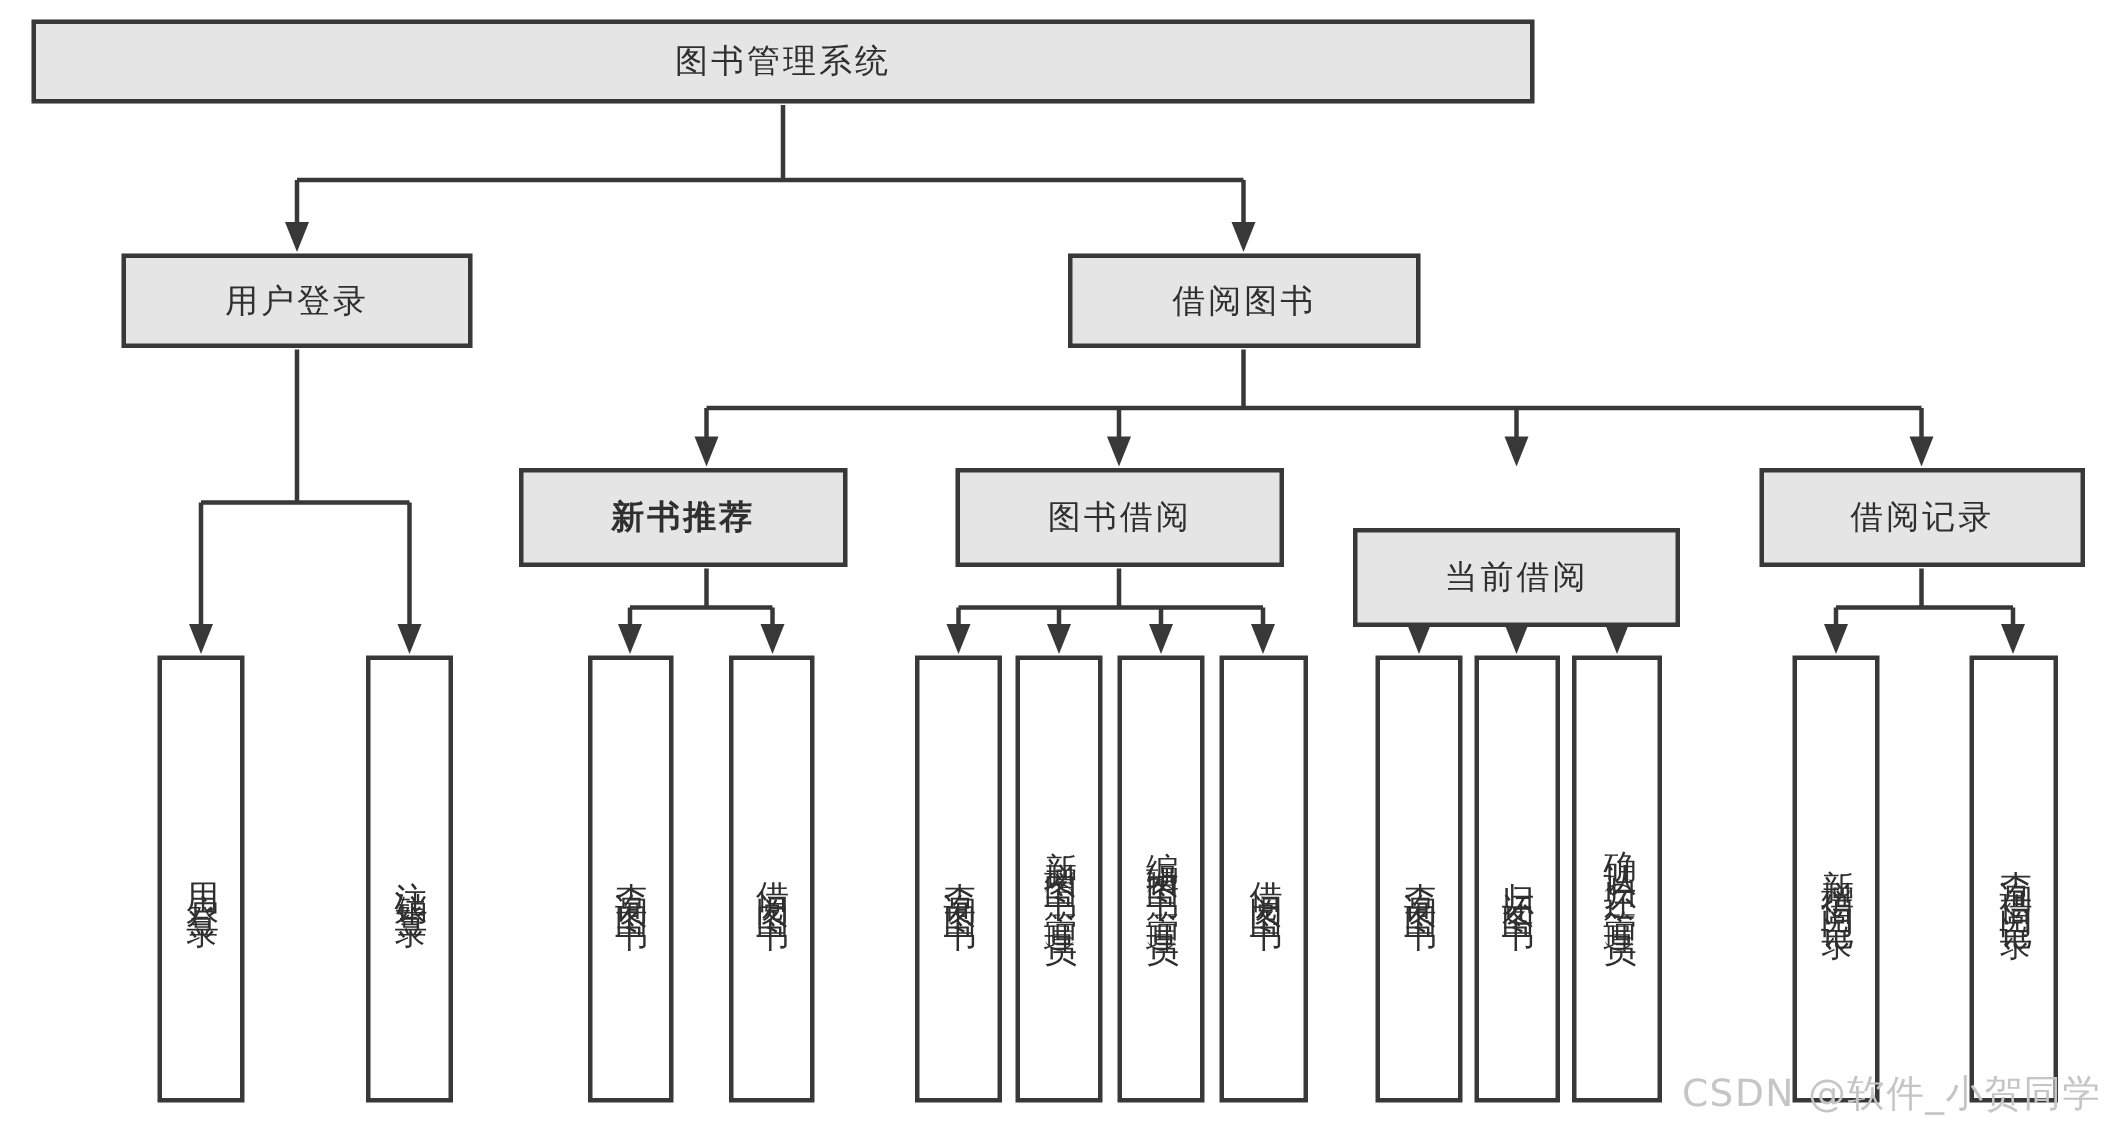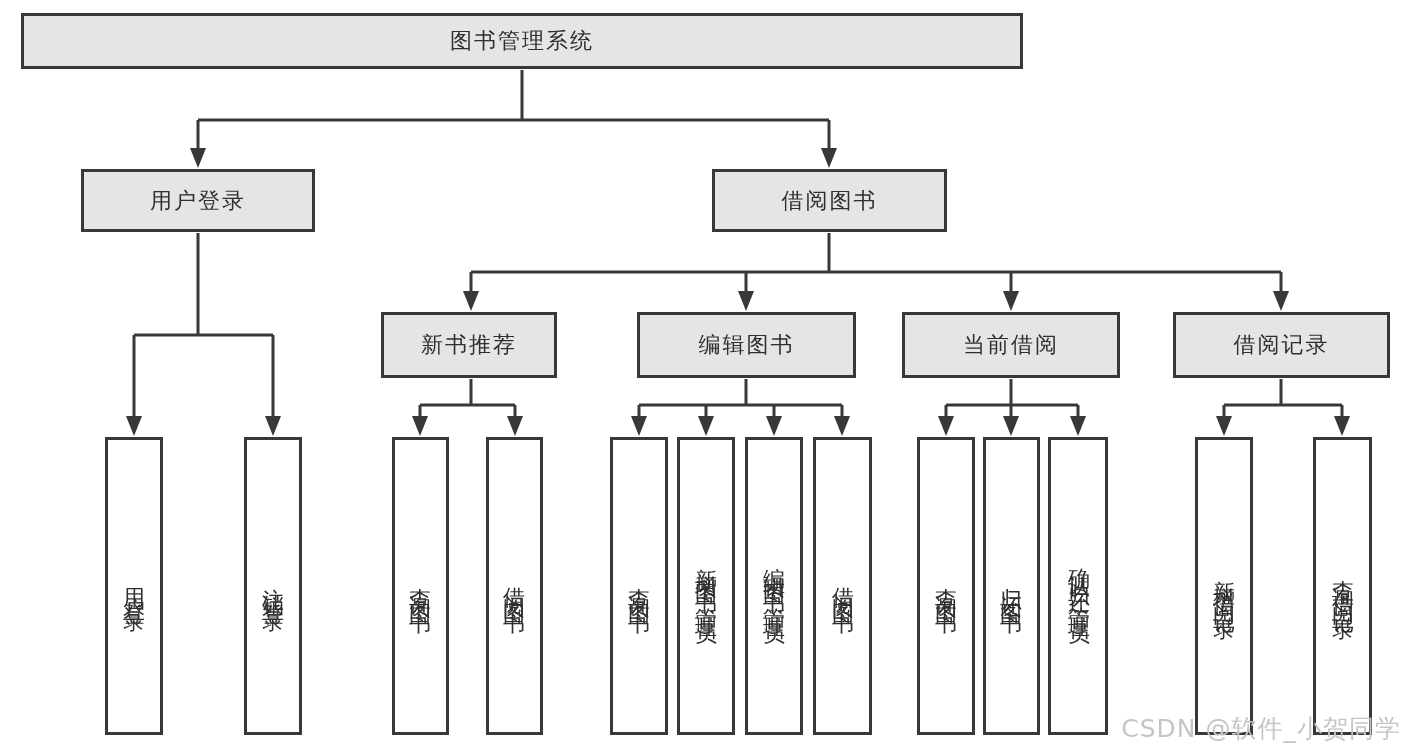--- a/index.html
+++ b/index.html
@@ -18,23 +18,23 @@
     border:3px solid #383838;
     writing-mode:vertical-rl;text-orientation:mixed;
     text-align:center;line-height:52px;font-size:22px;letter-spacing:8px;
     color:#2f2f2f;top:437px;height:298px;width:58px;
   }
   
   .n-root{left:21px;top:13px;width:1002px;height:56px;}
   .n-userlogin{left:81px;top:169px;width:234px;height:63px;}
   .n-bookmgmt{left:712px;top:169px;width:235px;height:63px;}
   .n-l3{top:312px;height:66px;}
-  .n-newrec{left:381px;width:176px;}
+  .n-newrec{left:346px;width:219px;font-weight:bold;}
   .n-borrowmod{left:637px;width:219px;}
-  .n-current{left:902px;width:218px;}
+  .n-current{left:902px;width:218px;margin-top:40px;}
   .n-records{left:1173px;width:217px;}
   .lf1{left:105px;}  .lf2{left:244px;}
   .lf3{left:392px;width:57px;}  .lf4{left:486px;width:57px;}
   .lf5{left:610px;}  .lf6{left:677px;}  .lf7{left:745px;}  .lf8{left:813px;width:59px;}
   .lf9{left:917px;}  .lf10{left:983px;width:57px;}  .lf11{left:1048px;width:60px;}
   .lf12{left:1195px;} .lf13{left:1313px;width:59px;}
   .watermark{
     position:absolute;right:4px;top:712px;font-size:25px;letter-spacing:1px;
     color:#c5c5c5;white-space:nowrap;
   }
@@ -91,21 +91,21 @@
     <span>用户登录</span>
   </div>
   <div class="box n-bookmgmt">
     <span>借阅图书</span>
   </div>
 
   <div class="box n-l3 n-newrec">
     <span>新书推荐</span>
   </div>
   <div class="box n-l3 n-borrowmod">
-    <span>编辑图书</span>
+    <span>图书借阅</span>
   </div>
   <div class="box n-l3 n-current">
     <span>当前借阅</span>
   </div>
   <div class="box n-l3 n-records">
     <span>借阅记录</span>
   </div>
 
   <div class="leaf lf1">用户登录</div>
   <div class="leaf lf2">注销登录</div>

